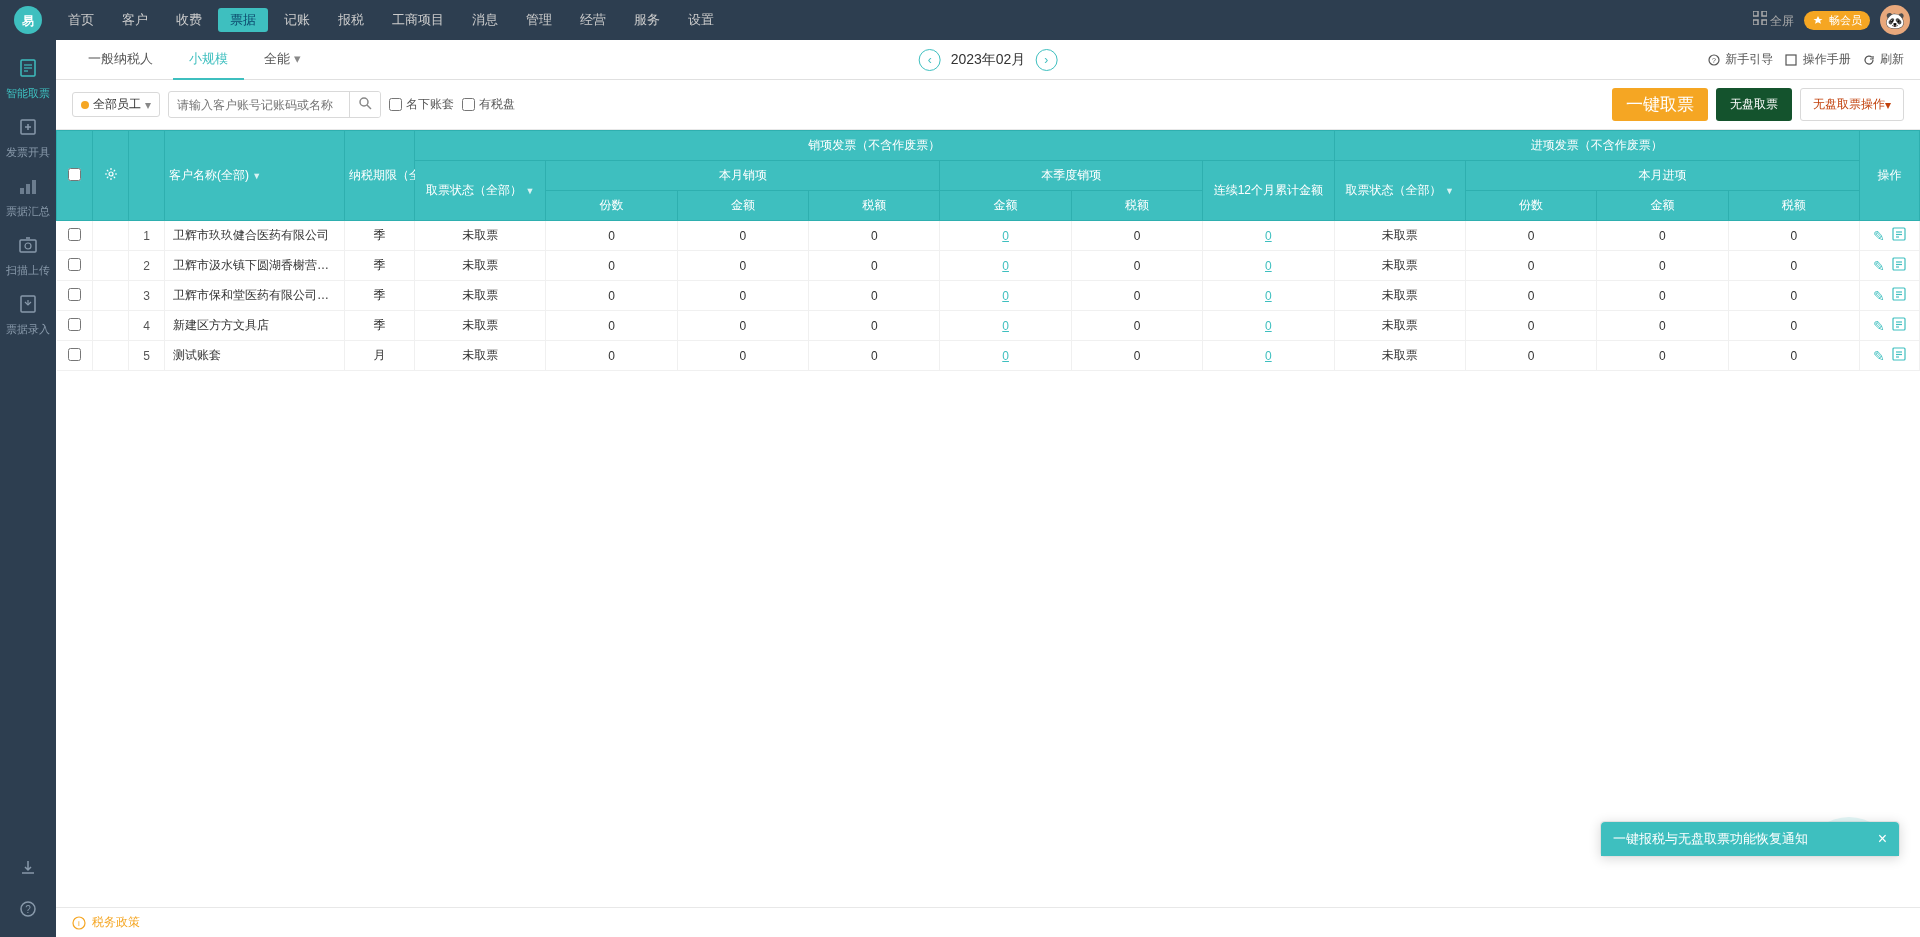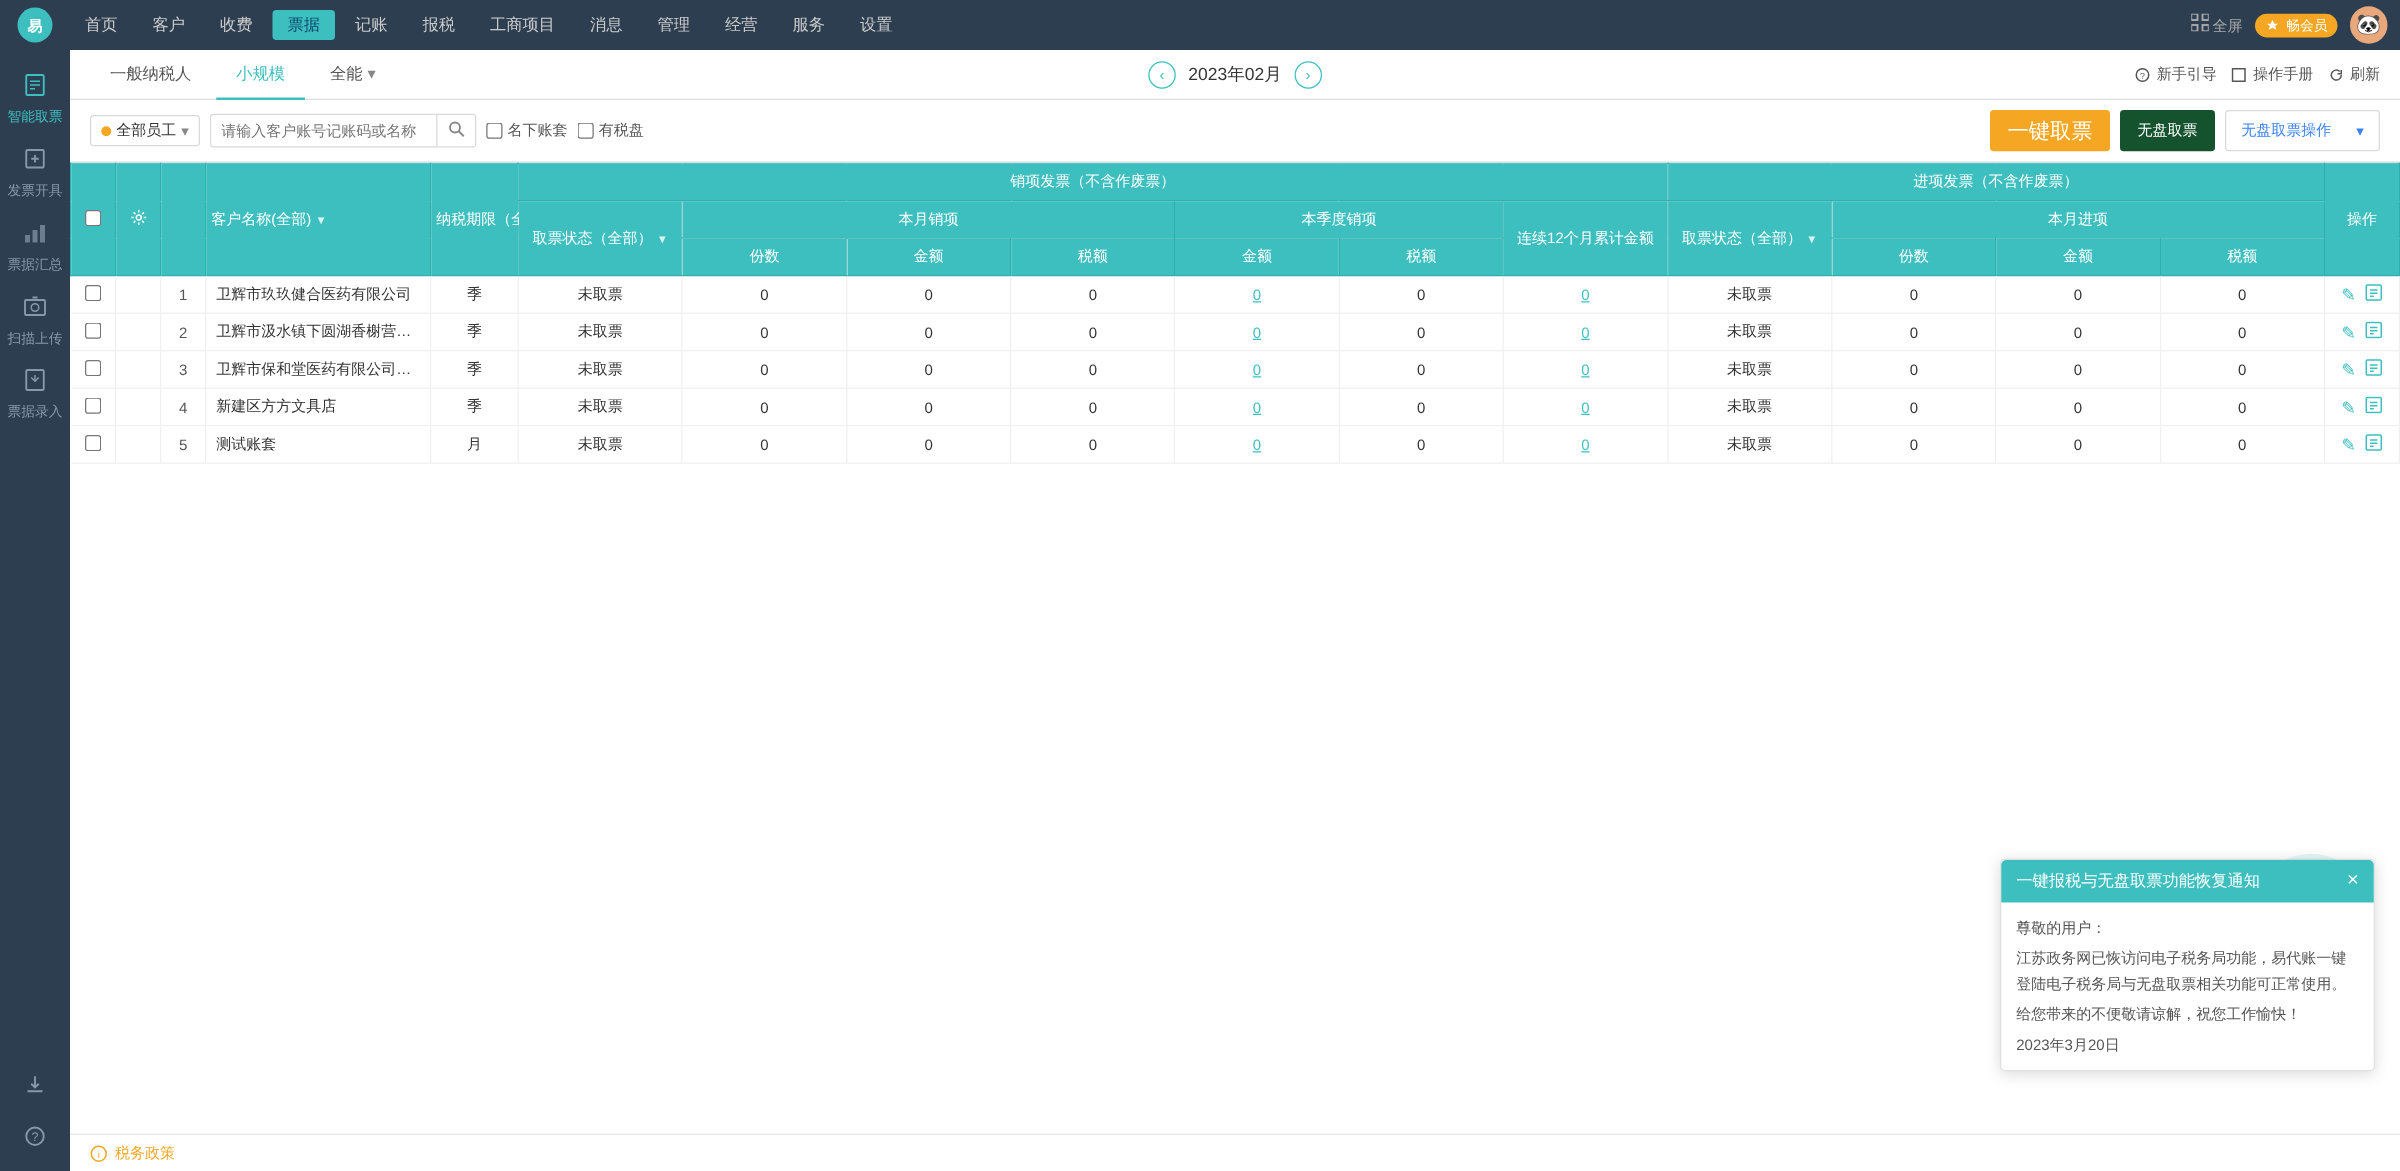--- a/index.html
+++ b/index.html
@@ -123,23 +123,23 @@
     .toolbar-right { margin-left: auto; display: flex; gap: 8px; }
     .btn-primary {
       background: #f5a623; color: #fff; border: none; border-radius: 3px;
       padding: 5px 14px; cursor: pointer; font-size: 17px;
     }
     .btn-danger {
       background: #14532d; color: #fff; border: none; border-radius: 3px;
       padding: 5px 14px; cursor: pointer; font-size: 12px;
     }
     .btn-dropdown {
-      background: #fff; color: #3b82f6; border: 1px solid #d9d9d9; border-radius: 3px;
+      background: #fff; color: #c2410c; border: 1px solid #d9d9d9; border-radius: 3px;
       padding: 5px 12px; cursor: pointer; font-size: 12px;
-      display: flex; align-items: center; gap: 20px;
+      display: flex; align-items: center; gap: 0;
     }
 
     
     .table-wrapper {
       flex: 1; overflow: auto; background: #fff;
     }
     table {
       width: 100%; border-collapse: collapse; table-layout: fixed;
     }
     th {
@@ -639,19 +639,13 @@
 <div class="notification-popup">
   <div style="position:absolute;top:-15px;right:20px;opacity:0.3;">
     <svg width="60" height="20" viewBox="0 0 60 20">
       <path d="M0 20 Q30 0 60 20" fill="#3ebfbf" opacity="0.5"></path>
     </svg>
   </div>
   <div class="notification-header">
     <span>一键报税与无盘取票功能恢复通知</span>
     <span class="notification-close">×</span>
   </div>
-  <div class="notification-body">
-    <p>尊敬的用户：</p>
-    <p style="margin-top:4px;">江苏政务网已恢访问电子税务局功能，易代账一键登陆电子税务局与无盘取票相关功能可正常使用。</p>
-    <p style="margin-top:4px;">给您带来的不便敬请谅解，祝您工作愉快！</p>
-    <p style="margin-top:4px;">2023年3月20日</p>
-  </div>
 </div>
 
 </body></html>

